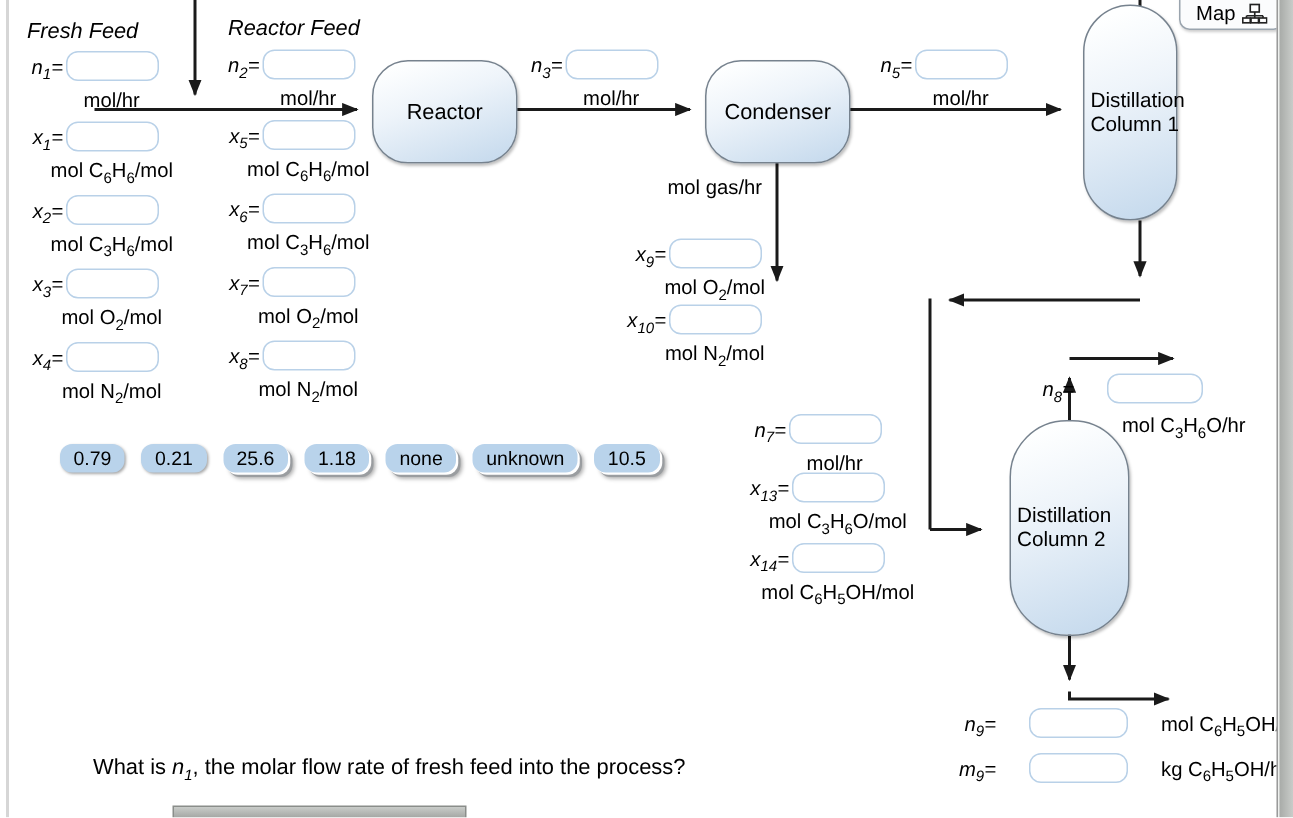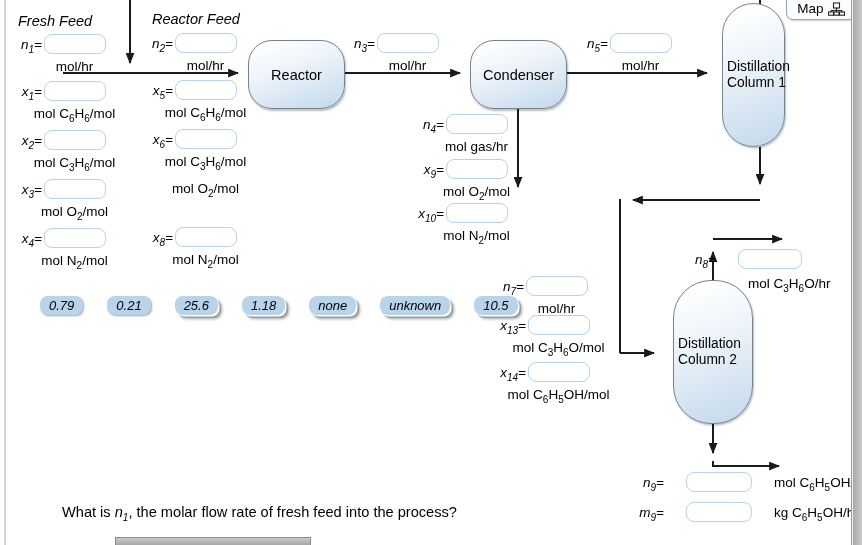--- a/index.html
+++ b/index.html
@@ -27,21 +27,21 @@
   sub{font-size:10px;line-height:0;}
   input.box{width:62px;height:20px;border:1px solid var(--input-border,#b9d1e8);border-radius:8px;
             background:#fff;outline:none;padding:0 4px;box-sizing:border-box;
             font-family:"Liberation Sans",sans-serif;font-size:13px;}
   .fg .unit{text-align:center;margin-top:4px;white-space:nowrap;}
   .fg-h{position:absolute;display:flex;align-items:center;gap:22px;font-size:13.5px;z-index:3;white-space:nowrap;}
   .free-unit{position:absolute;font-size:13.5px;z-index:3;white-space:nowrap;}
   .header-label{position:absolute;font-style:italic;font-size:14.5px;z-index:3;white-space:nowrap;}
 
   
-  .chips{position:absolute;left:40px;top:296px;display:flex;gap:24px;z-index:3;font-style:italic;}
+  .chips{position:absolute;left:40px;top:296px;display:flex;gap:11px;z-index:3;}
   .chip{background:var(--chip-bg,#b9d3eb);border-radius:8px;padding:2px 9px;font-size:13px;
         box-shadow:1px 1px 2px rgba(0,0,0,.35);cursor:pointer;white-space:nowrap;}
   .chip.stacked{box-shadow:1.5px 1.5px 0 #fff,3px 3px 0 #9a9da0,4px 4px 3px rgba(0,0,0,.35);}
 
   
   .map-btn{position:absolute;left:786px;top:-7px;width:70px;height:27px;background:#fbfcfd;
            border:1px solid #9aa4ae;border-radius:7px;display:flex;align-items:flex-end;
            justify-content:center;gap:4px;padding-bottom:3px;font-size:13.5px;z-index:4;
            box-shadow:1px 1px 2px rgba(0,0,0,.2);cursor:pointer;box-sizing:border-box;}
 
@@ -167,20 +167,24 @@
     <div class="unit">mol C<sub>6</sub>H<sub>6</sub>/mol</div>
   </div>
   <div class="fg" style="left:143px;top:128px">
     <div class="row">
         <span class="var">x<sub>6</sub>=</span>
         <input class="box" style="">
       </div>
     <div class="unit">mol C<sub>3</sub>H<sub>6</sub>/mol</div>
   </div>
   <div class="fg" style="left:143px;top:177px">
+    <div class="row">
+        <span class="var">x<sub>7</sub>=</span>
+        <input class="box" style="">
+      </div>
     <div class="unit">mol O<sub>2</sub>/mol</div>
   </div>
   <div class="fg" style="left:143px;top:226px">
     <div class="row">
         <span class="var">x<sub>8</sub>=</span>
         <input class="box" style="">
       </div>
     <div class="unit">mol N<sub>2</sub>/mol</div>
   </div>
 
@@ -194,24 +198,20 @@
 
   <div class="fg" style="left:578px;top:32px">
     <div class="row">
         <span class="var">n<sub>5</sub>=</span>
         <input class="box" style="">
       </div>
     <div class="unit">mol/hr</div>
   </div>
 
   <div class="fg" style="left:414px;top:113px">
-    <div class="row">
-        <span class="var">n<sub>4</sub>=</span>
-        <input class="box" style="">
-      </div>
     <div class="unit">mol gas/hr</div>
   </div>
   <div class="fg" style="left:414px;top:158px">
     <div class="row">
         <span class="var">x<sub>9</sub>=</span>
         <input class="box" style="">
       </div>
     <div class="unit">mol O<sub>2</sub>/mol</div>
   </div>
   <div class="fg" style="left:414px;top:202px">

